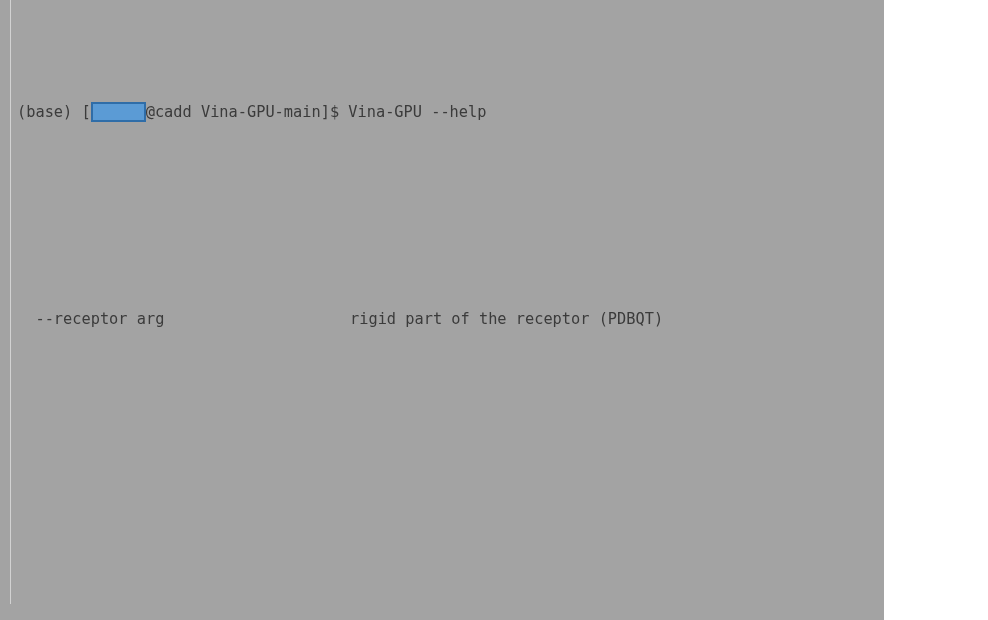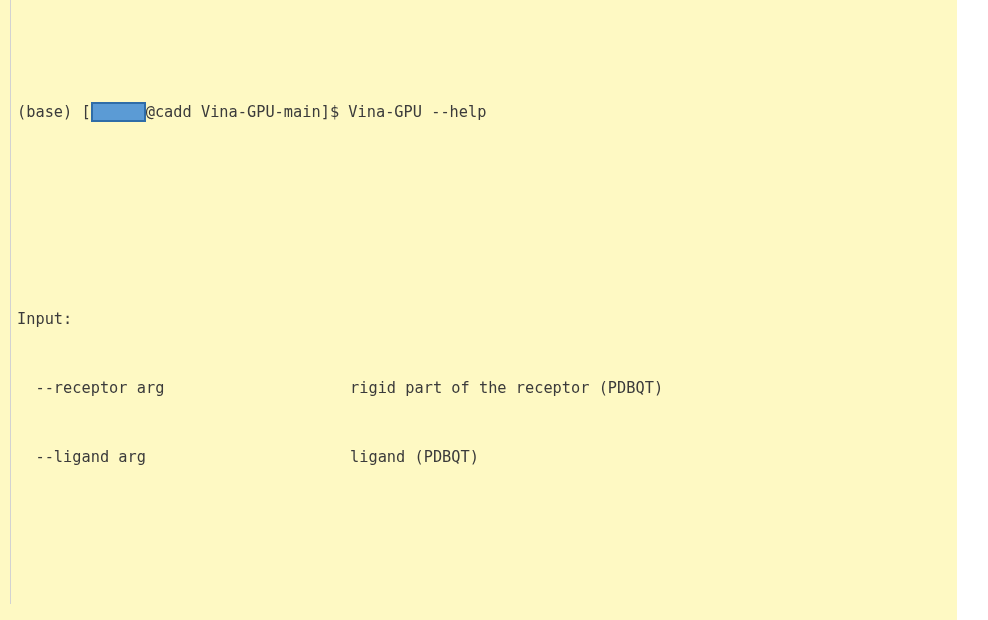--- a/index.html
+++ b/index.html
@@ -2,23 +2,23 @@
 <html><head>
 <meta charset="utf-8">
 <style>
   html, body {
     margin: 0;
     padding: 0;
     background: #ffffff;
   }
   #terminal {
     position: relative;
-    width: 957px;
+    width: 884px;
     height: 620px;
-    background: #fef9c3;
+    background: #a3a3a3;
     overflow: hidden;
     font-family: "DejaVu Sans Mono", "Liberation Mono", monospace;
     font-size: 15.3px;
     line-height: 23px;
     color: #3b3b3b;
   }
   
   .left-rule {
     position: absolute;
     left: 10px;
@@ -70,23 +70,21 @@
   <div class="left-rule"></div>
 
   <div class="lines">
 
     
     <div class="line"><span>(base) </span><span>[</span><span class="redaction"></span><span>@cadd Vina-GPU-main]$ </span><span>Vina-GPU --help</span></div>
 
     <div class="line blank"> </div>
 
     
-    <div class="line">Input:</div>
     <div class="line row"><span class="flagcol">  --receptor arg</span><span class="desc">rigid part of the receptor (PDBQT)</span></div>
-    <div class="line row"><span class="flagcol">  --ligand arg</span><span class="desc">ligand (PDBQT)</span></div>
 
     <div class="line blank"> </div>
 
     
     
     
     
     
     
     

